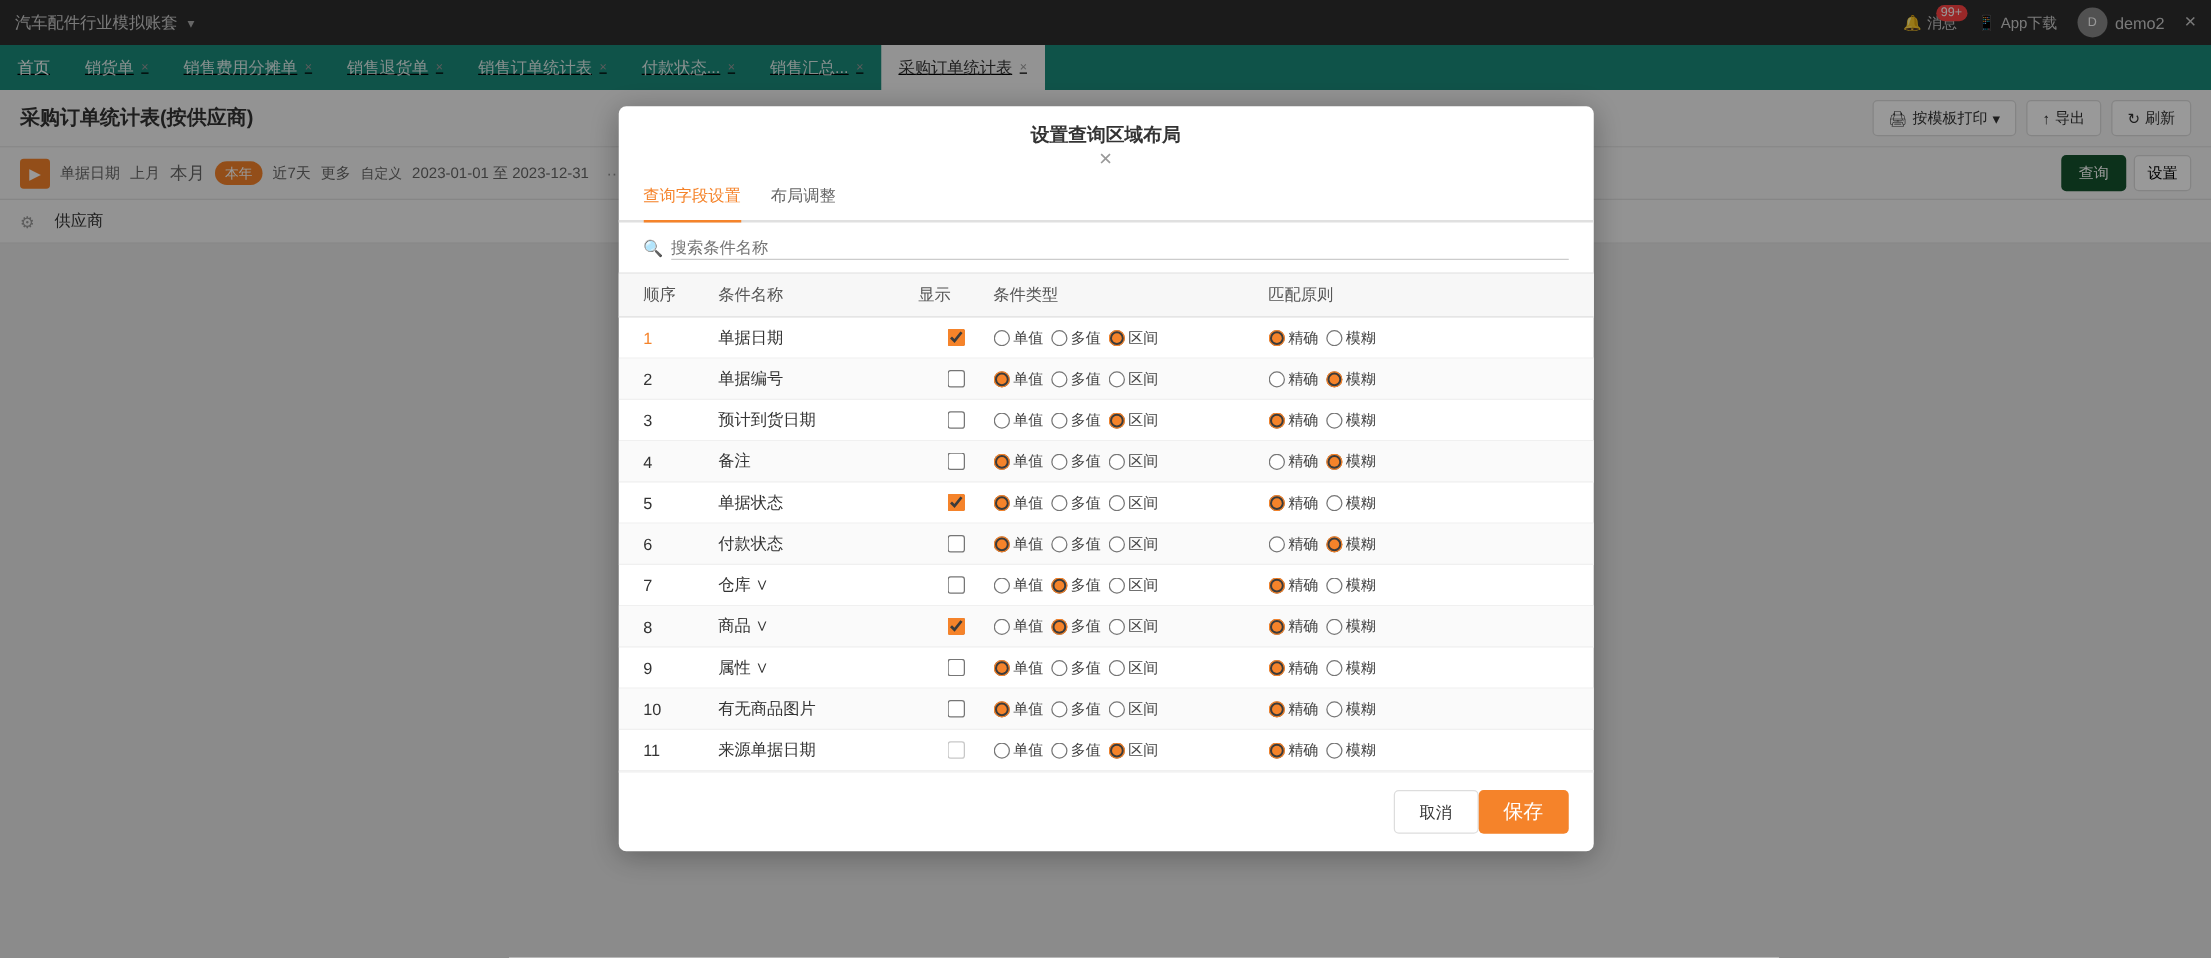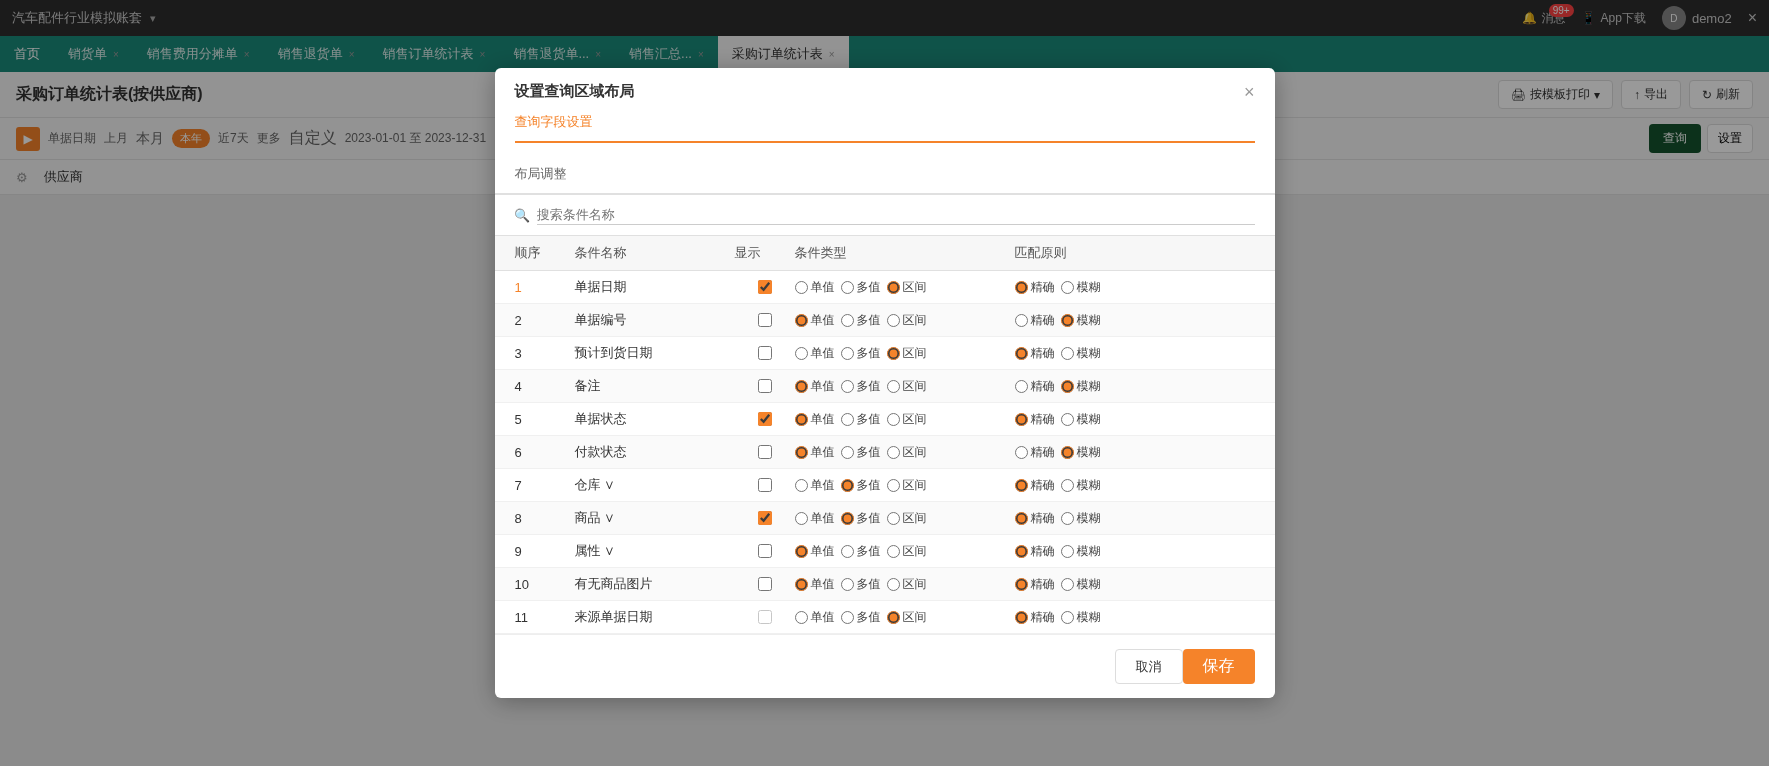--- a/index.html
+++ b/index.html
@@ -25,20 +25,21 @@
     .avatar { width: 24px; height: 24px; border-radius: 50%; background: #888; display: inline-flex; align-items: center; justify-content: center; font-size: 10px; color: white; }
 
     
     .tab-bar {
       background: #1a8a7a;
       height: 36px;
       display: flex;
       align-items: center;
       padding: 0 0;
       gap: 0;
+      text-decoration: underline;
     }
     .tab-item {
       height: 100%;
       display: flex;
       align-items: center;
       padding: 0 14px;
       font-size: 13px;
       color: rgba(255,255,255,0.85);
       cursor: pointer;
       white-space: nowrap;
@@ -118,31 +119,31 @@
       max-height: 680px;
       display: flex;
       flex-direction: column;
       box-shadow: 0 4px 24px rgba(0,0,0,0.3);
     }
     .dialog-header {
       display: flex;
       align-items: center;
       justify-content: space-between;
       padding: 14px 20px 0 20px;
+      flex-direction: column;
     }
     .dialog-title { font-size: 15px; font-weight: bold; color: #333; }
     .dialog-close { cursor: pointer; color: #999; font-size: 18px; line-height: 1; }
 
     
     .dialog-tabs {
       display: flex;
       padding: 12px 20px 0 20px;
       border-bottom: 2px solid #e0e0e0;
       gap: 24px;
-      flex-direction: column;
     }
     .dialog-tab {
       padding-bottom: 10px;
       font-size: 13px;
       color: #666;
       cursor: pointer;
       border-bottom: 2px solid transparent;
       margin-bottom: -2px;
     }
     .dialog-tab.active {
@@ -262,21 +263,21 @@
   </div>
   <div class="tab-item">
     <span>销售退货单</span>
     <span class="close-x">×</span>
   </div>
   <div class="tab-item">
     <span>销售订单统计表</span>
     <span class="close-x">×</span>
   </div>
   <div class="tab-item">
-    <span>销售退货单...</span>
+    <span>付款状态...</span>
     <span class="close-x">×</span>
   </div>
   <div class="tab-item">
     <span>销售汇总...</span>
     <span class="close-x">×</span>
   </div>
   <div class="tab-item active">
     <span>采购订单统计表</span>
     <span class="close-x">×</span>
   </div>
@@ -302,21 +303,21 @@
 </div>
 
 <div class="filter-bar">
   <div class="filter-toggle">▶</div>
   <span class="filter-label">单据日期</span>
   <span style="font-size:12px;color:#666;cursor:pointer;">上月</span>
   <span style="font-size:14px;color:#666;cursor:pointer;">本月</span>
   <span class="date-chip">本年</span>
   <span style="font-size:12px;color:#666;cursor:pointer;">近7天</span>
   <span style="font-size:12px;color:#666;cursor:pointer;">更多</span>
-  <span style="font-size:16px;color:#666;cursor:pointer;">自定义</span>
+  <span style="font-size:11px;color:#666;cursor:pointer;">自定义</span>
   <span class="date-range">2023-01-01 至 2023-12-31</span>
   <span class="dots-btn">···</span>
   <div class="filter-actions">
     <button class="btn-query">查询</button>
     <button class="btn-settings">设置</button>
   </div>
 </div>
 
 <div class="table-header">
   <span class="gear-icon">⚙</span>

